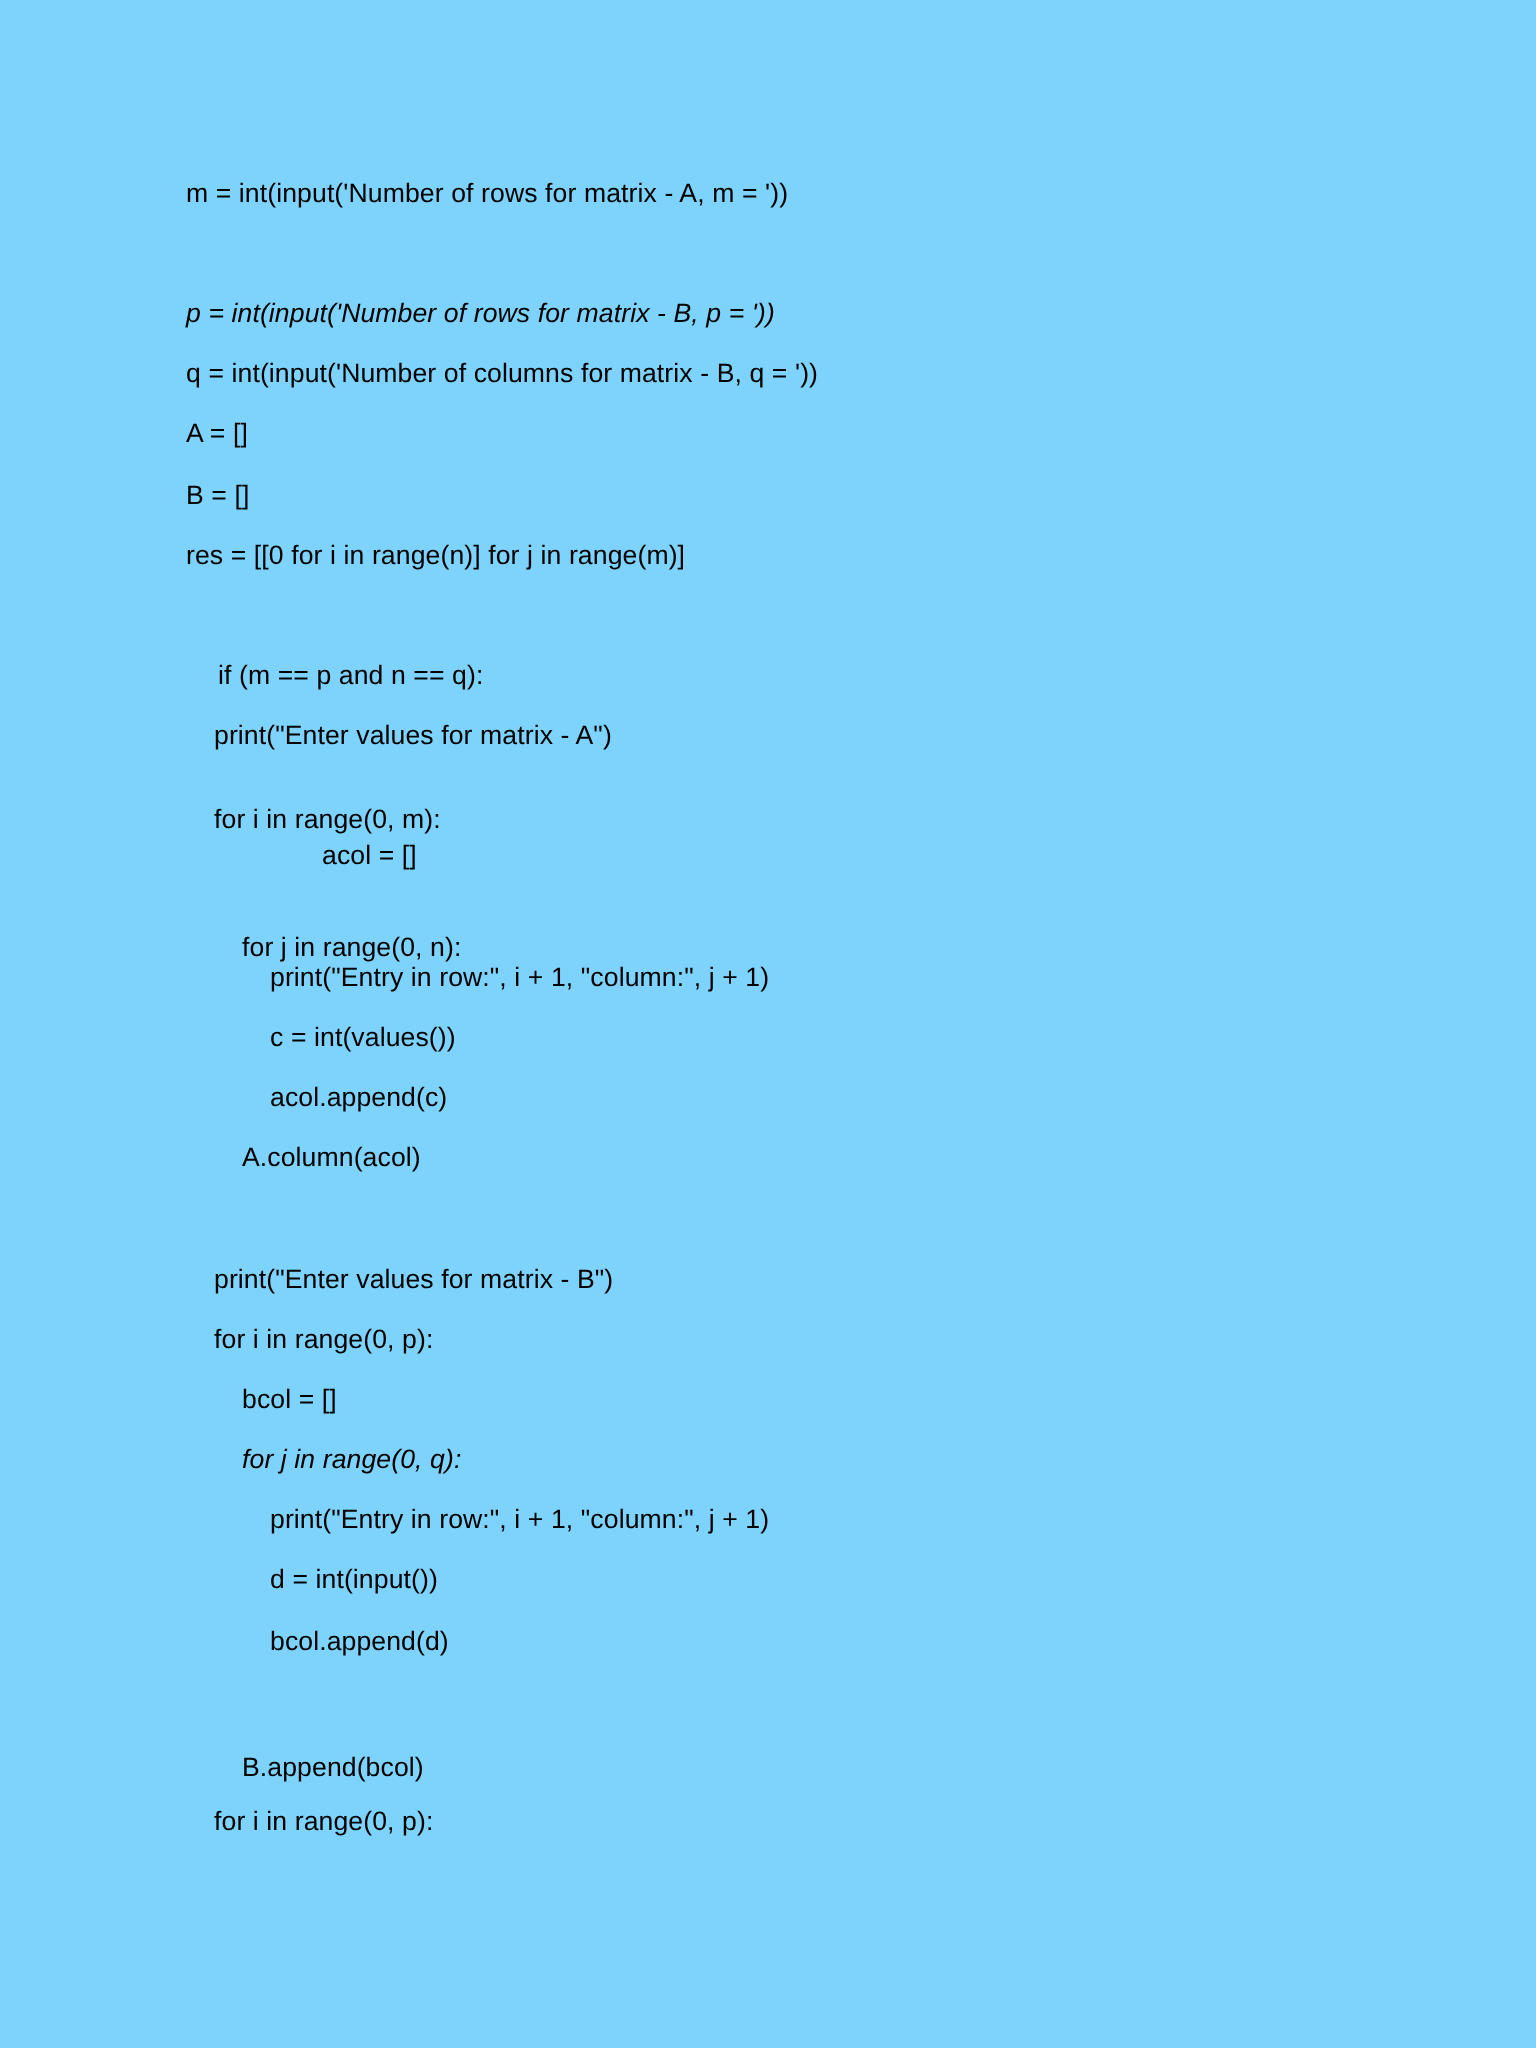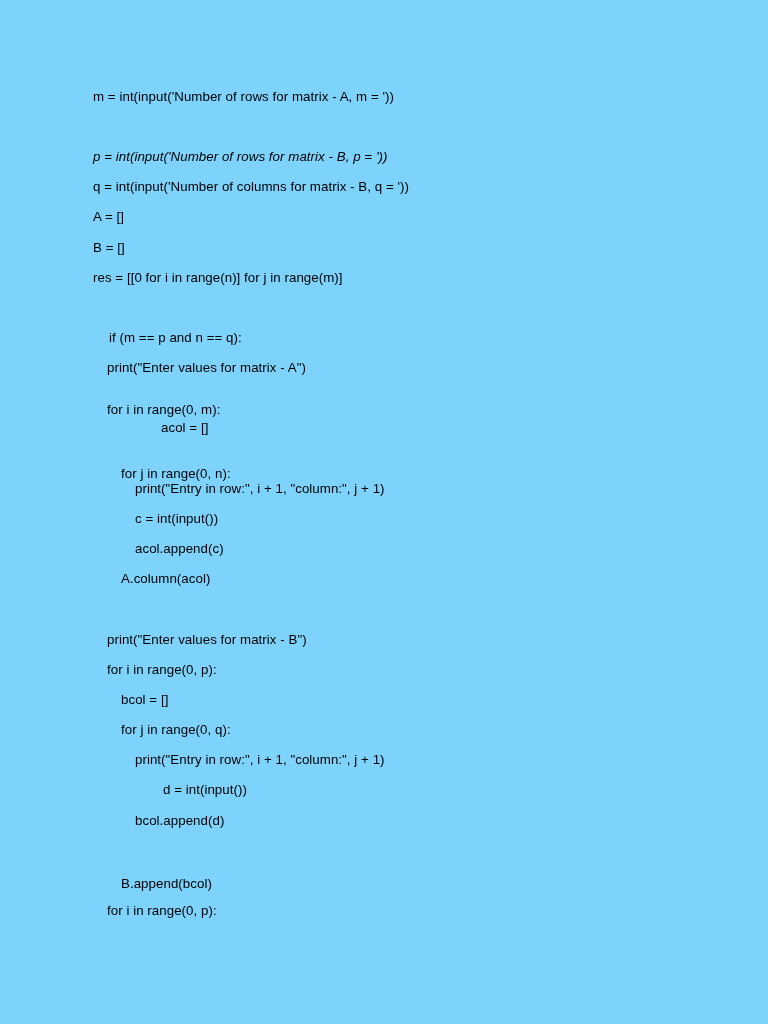--- a/index.html
+++ b/index.html
@@ -40,25 +40,25 @@
   <div class="line" style="left: 93px; top: 179px; color: rgb(0, 0, 0); text-align: right;">q = int(input('Number of columns for matrix - B, q = '))</div>
   <div class="line" style="left: 93px; top: 209px; color: rgb(0, 0, 0);">A = []</div>
   <div class="line" style="left: 93px; top: 240px; color: rgb(0, 0, 0);">B = []</div>
   <div class="line" style="left: 93px; top: 270px; color: rgb(0, 0, 0);">res = [[0 for i in range(n)] for j in range(m)]</div>
   <div class="line" style="left: 93px; top: 330px; color: rgb(0, 0, 0); padding-left: 16px;">if (m == p and n == q):</div>
   <div class="line" style="left: 107px; top: 360px; color: rgb(0, 0, 0);">print("Enter values for matrix - A")</div>
   <div class="line" style="left: 107px; top: 390px; color: rgb(0, 0, 0); margin-top: 12px;">for i in range(0, m):</div>
   <div class="line" style="left: 121px; top: 420px; color: rgb(0, 0, 0); margin-left: 40px;">acol = []</div>
   <div class="line" style="left: 121px; top: 451px; color: rgb(0, 0, 0); margin-top: 15px;">for j in range(0, n):</div>
   <div class="line" style="left: 135px; top: 481px; color: rgb(0, 0, 0);">print("Entry in row:", i + 1, "column:", j + 1)</div>
-  <div class="line" style="left: 135px; top: 511px; color: rgb(0, 0, 0);">c = int(input())</div>
+  <div class="line" style="left: 135px; top: 511px; color: rgb(0, 0, 0);">c = int(values())</div>
   <div class="line" style="left: 135px; top: 541px; color: rgb(0, 0, 0);">acol.append(c)</div>
   <div class="line" style="left: 121px; top: 571px; color: rgb(0, 0, 0);">A.column(acol)</div>
   <div class="line" style="left: 107px; top: 632px; color: rgb(0, 0, 0);">print("Enter values for matrix - B")</div>
   <div class="line" style="left: 107px; top: 662px; color: rgb(0, 0, 0);">for i in range(0, p):</div>
   <div class="line" style="left: 121px; top: 692px; color: rgb(0, 0, 0);">bcol = []</div>
-  <div class="line" style="left: 121px; top: 722px; color: rgb(0, 0, 0);">for j in range(0, q):</div>
+  <div class="line" style="left: 121px; top: 722px; color: rgb(0, 0, 0); font-style: italic;">for j in range(0, q):</div>
   <div class="line" style="left: 135px; top: 752px; color: rgb(0, 0, 0);">print("Entry in row:", i + 1, "column:", j + 1)</div>
-  <div class="line" style="left: 135px; top: 782px; color: rgb(0, 0, 0); margin-left: 28px;">d = int(input())</div>
+  <div class="line" style="left: 135px; top: 782px; color: rgb(0, 0, 0);">d = int(input())</div>
   <div class="line" style="left: 135px; top: 813px; color: rgb(0, 0, 0);">bcol.append(d)</div>
   <div class="line" style="left: 121px; top: 876px; color: rgb(0, 0, 0);">B.append(bcol)</div>
   <div class="line" style="left: 107px; top: 903px; color: rgb(0, 0, 0);">for i in range(0, p):</div>
 </div>
 
 </body></html>

